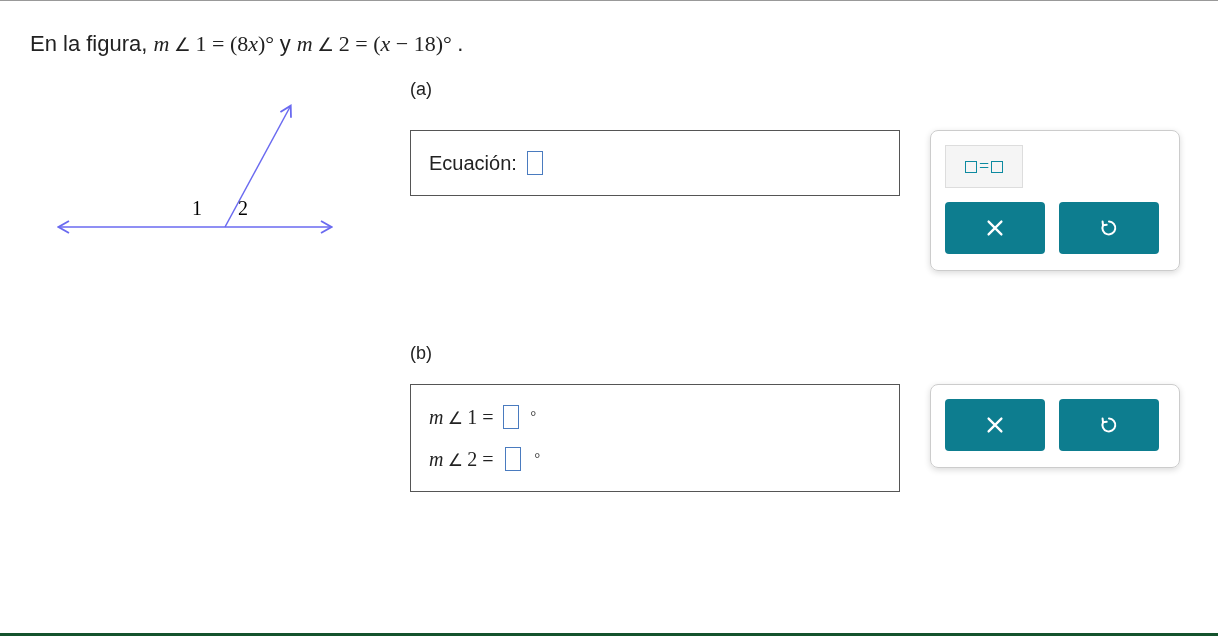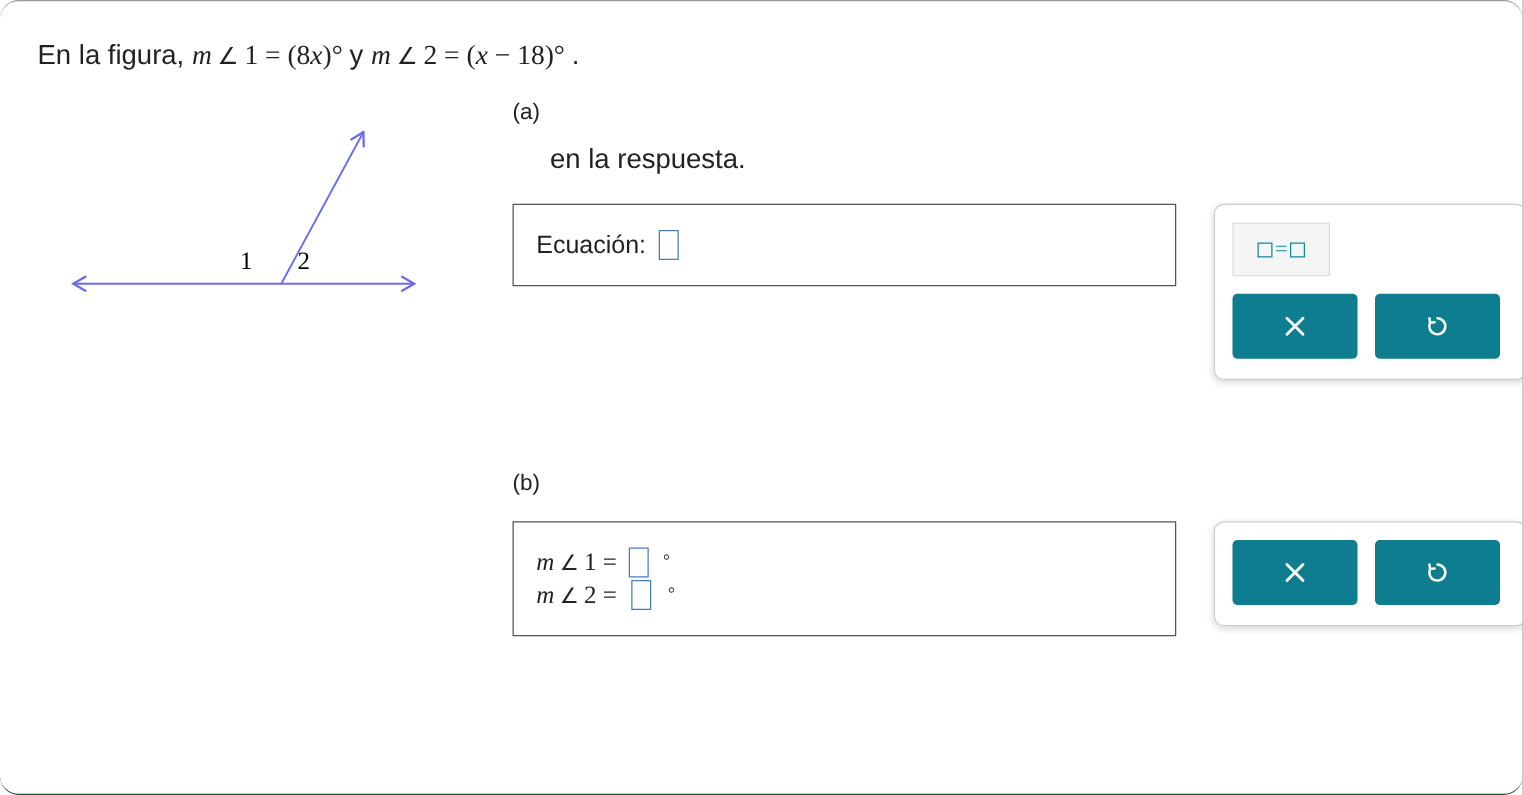--- a/index.html
+++ b/index.html
@@ -7,24 +7,23 @@
     margin: 0;
     padding: 0;
     font-family: Verdana, Geneva, sans-serif;
     font-size: 20px;
     color: #222;
     background: #fff;
     width: 1218px;
   }
   .page {
     border-top: 1px solid #999;
-    border-bottom: 1px solid #14532d;
+    border-bottom: 3px solid #14532d;
     padding: 30px 30px 36px 30px;
     min-height: 636px;
-    border-radius: 15px;
   }
   .prompt-line {
     font-size: 22px;
     margin-bottom: 20px;
   }
   .mathit { font-family: 'Times New Roman', serif; font-style: italic; }
   .mathrm { font-family: 'Times New Roman', serif; font-style: normal; }
   .angle-sym { font-family: 'Times New Roman', serif; font-style: normal; font-size: 0.85em; }
   .columns {
     display: flex;
@@ -59,29 +58,29 @@
   .part-text { line-height: 1.5; }
   .answer-row {
     display: flex;
     align-items: flex-start;
     gap: 30px;
     padding-left: 10px;
   }
   .answer-box {
     border: 1px solid #555;
     padding: 20px 18px;
-    width: 531px;
+    width: 490px;
     font-size: 20px;
   }
   .answer-line {
     display: flex;
     align-items: center;
     gap: 10px;
   }
-  .answer-line + .answer-line { margin-top: 2px; gap: 12px; }
+  .answer-line + .answer-line { margin-top: 18px; gap: 12px; }
   .input-slot {
     display: inline-block;
     width: 16px;
     height: 24px;
     border: 1px solid #4a7bbf;
     background: #fff;
     vertical-align: middle;
   }
   .deg-sup { font-family: 'Times New Roman', serif; font-size: 0.7em; vertical-align: super; margin-left: 1px; }
   .tool-panel {
@@ -172,21 +171,20 @@
       </svg>
     </div>
 
     <div class="content-col">
 
       <div class="part">
         <div class="part-prompt">
           <span class="part-label">(a)</span>
           <span class="part-text">
             <br>
-            <span>en la respuesta.</span>
           </span>
         </div>
         <div class="answer-row">
           <div class="answer-box">
             <div class="answer-line">
               <span>Ecuación:</span>
               <span class="input-slot"></span>
             </div>
           </div>
           <div class="tool-panel">

